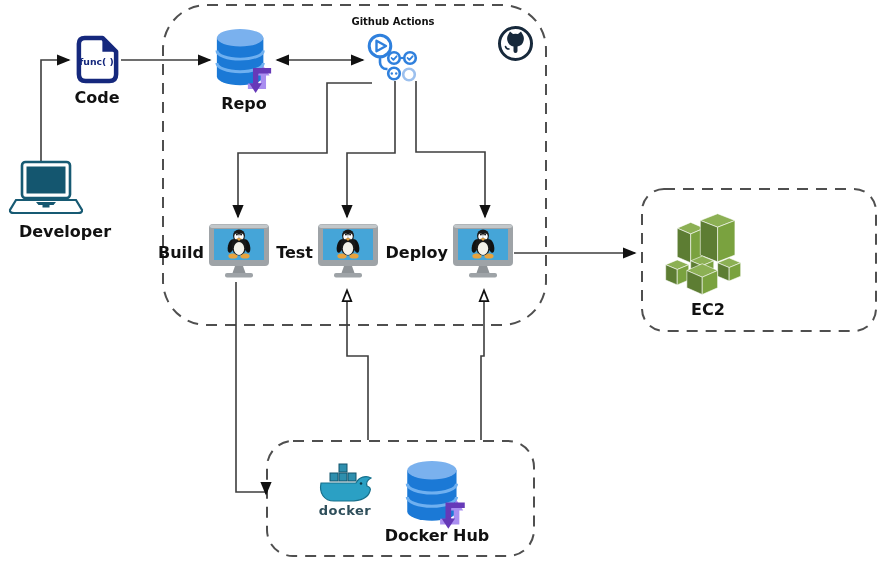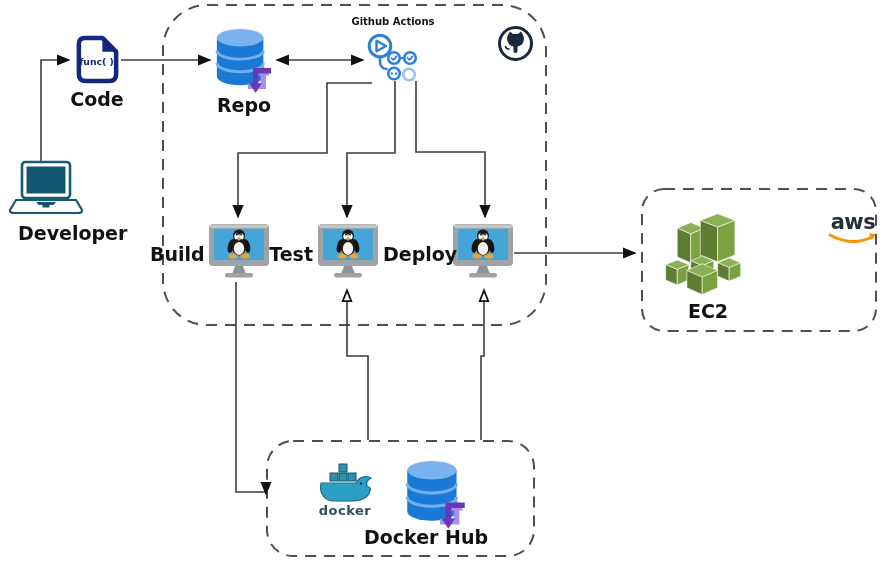--- a/index.html
+++ b/index.html
@@ -1,21 +1,21 @@
 <!DOCTYPE html>
 <html><head>
 <meta charset="utf-8">
 <style>
   html,body{margin:0;padding:0;background:#fff;}
   .canvas{position:relative;width:887px;height:563px;background:#fff;overflow:hidden;
           font-family:"DejaVu Sans","Liberation Sans",sans-serif;}
   svg{display:block;}
   .layer{position:absolute;left:0;top:0;}
   .node{position:absolute;}
-  .label{position:absolute;font-weight:700;color:#111;font-size:19px;text-align:center;
+  .label{position:absolute;font-weight:700;color:#111;font-size:16px;text-align:center;
          white-space:nowrap;line-height:1.1;}
   .label.small{font-size:10px;}
   .label.right{text-align:right;}
 </style>
 </head>
 <body>
 
 <div class="canvas">
 
   <svg class="layer" width="887" height="563" viewBox="0 0 887 563">
@@ -178,27 +178,20 @@
         <polygon points="62,58 62,72 74,77 74,63" fill="#5d7d33"></polygon>
         <polygon points="74,63 86,58 86,72 74,77" fill="#7aa23f"></polygon>
         <polygon points="30,66 46,59 62,66 46,73" fill="#8cb054"></polygon>
         <polygon points="30,66 30,84 46,91 46,73" fill="#5d7d33"></polygon>
         <polygon points="46,73 62,66 62,84 46,91" fill="#7aa23f"></polygon>
       </g>
     </svg>
   </div>
   <div class="label" style="left:678px;top:301px;width:60px;">EC2</div>
 
-  <div class="node" style="left:826px;top:208px;">
-    <svg width="54" height="42" viewBox="0 0 54 42">
-      <text x="27" y="21" text-anchor="middle" font-size="21" font-weight="700" fill="#232f3e" letter-spacing="-0.5" font-family="DejaVu Sans, sans-serif">aws</text>
-      <path d="M4,27 Q26,39 46,29" fill="none" stroke="#f79400" stroke-width="3" stroke-linecap="round"></path>
-      <polygon points="43,25 50,26.5 45.5,32" fill="#f79400"></polygon>
-    </svg>
-  </div>
 
   <div class="node" style="left:288px;top:461px;margin-left:24px;">
     <svg width="66" height="58" viewBox="0 0 66 58">
       <g fill="#2e8fae" stroke="#13556d" stroke-width="1">
         <rect x="27" y="3" width="8" height="8"></rect>
         <rect x="18" y="12" width="8" height="8"></rect>
         <rect x="27" y="12" width="8" height="8"></rect>
         <rect x="36" y="12" width="8" height="8"></rect>
       </g>
       <path d="M9,22 H44 C47,16 54,14 59,17 C55,19 54,22 55,25 C58,26 59,28 58,30
@@ -215,15 +208,15 @@
       <path d="M4,38 a24,9 0 0 0 48,0" fill="none" stroke="#6fb0f0" stroke-width="3"></path>
       <ellipse cx="28" cy="12" rx="24" ry="9" fill="#7ab1ee"></ellipse>
       <g>
         <path d="M36,62 H52 V50" fill="none" stroke="#a98ef0" stroke-width="5.5"></path>
         <polygon points="52,41 45.5,51 58.5,51" fill="#a98ef0"></polygon>
         <path d="M60,46 H44 V60" fill="none" stroke="#6639b8" stroke-width="5.5"></path>
         <polygon points="44,69 37.5,59 50.5,59" fill="#6639b8"></polygon>
       </g>
     </svg>
   </div>
-  <div class="label" style="left:364px;top:527px;width:120px;">Docker Hub</div>
+  <div class="label" style="left:377px;top:527px;width:120px;">Docker Hub</div>
 
 </div>
 
 </body></html>

